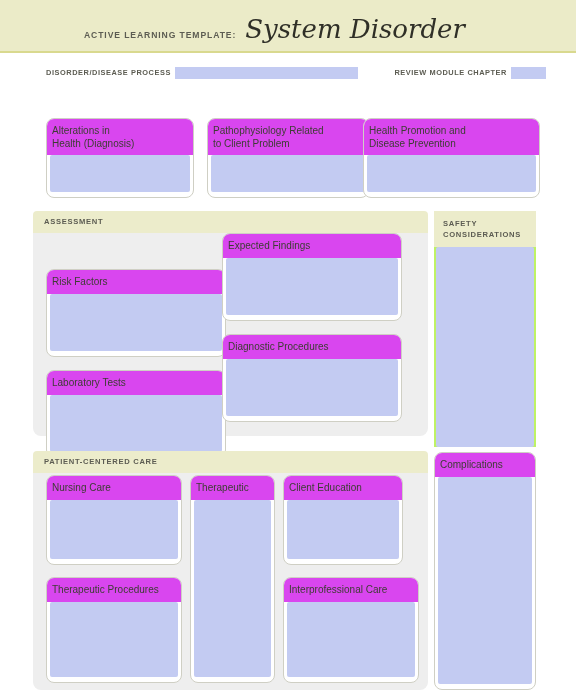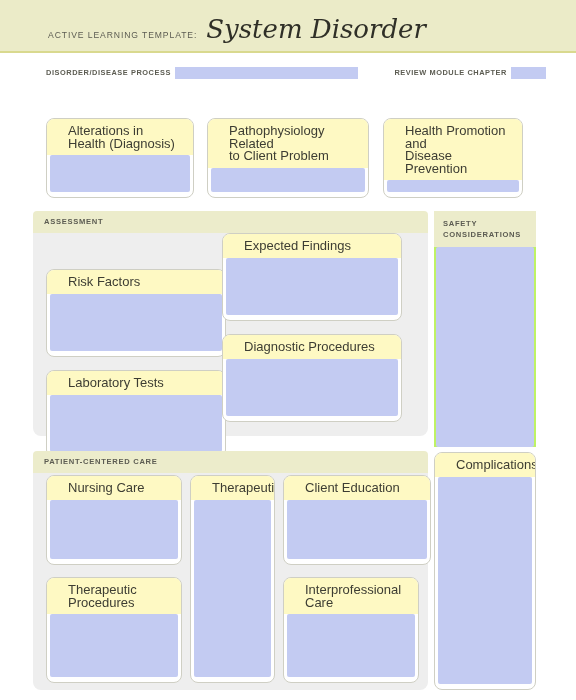--- a/index.html
+++ b/index.html
@@ -29,25 +29,26 @@
   .banner-inner {
     position: absolute;
     left: 48px;
     bottom: 9px;
     display: flex;
     align-items: baseline;
   }
   .banner-eyebrow {
     font-size: 8.6px;
     letter-spacing: 0.9px;
-    font-weight: 400;
+    font-weight: 700;
     color: #5c5c52;
     text-transform: uppercase;
     margin-right: 9px;
     white-space: nowrap;
+    margin-left: 36px;
   }
   .banner-title {
     font-family: "DejaVu Serif", "Liberation Serif", serif;
     font-style: italic;
     font-size: 26px;
     color: #2f2f27;
     line-height: 1;
     white-space: nowrap;
   }
 
@@ -88,39 +89,39 @@
     background: #ffffff;
     border: 1px solid #cfcfc4;
     border-radius: 8px;
     box-sizing: border-box;
     overflow: hidden;
     display: flex;
     flex-direction: column;
     position: absolute;
   }
   .card-head {
-    background: #fef9c3;
-    padding: 6px 9px 5px 21px;
-    font-size: 13px;
+    background: #d946ef;
+    padding: 6px 9px 5px 5px;
+    font-size: 10px;
     line-height: 12.5px;
     color: #3d3d33;
     flex: 0 0 auto;
   }
   .card-body {
     background: #c3cbf2;
     flex: 1 1 auto;
     margin: 0 3px 5px 3px;
     border-radius: 2px;
   }
 
   
   .top-card { top: 118px; height: 80px; }
   .top-card-1 { left: 46px;  width: 148px; }
   .top-card-2 { left: 207px; width: 162px; }
-  .top-card-3 { left: 383px; width: 140px; }
+  .top-card-3 { left: 363px; width: 177px; }
 
   
   .panel {
     position: absolute;
     background: #eeeeee;
     border-radius: 8px;
     box-sizing: border-box;
   }
   .panel-head {
     background: #ececcb;
@@ -141,21 +142,21 @@
   .a-card { height: 88px; }
   .a-col-l { left: 13px;  width: 180px; margin-top: 36px; }
   .a-col-r { left: 189px; width: 180px; }
   .a-row-1 { top: 22px; }
   .a-row-2 { top: 123px; }
 
   
   .p-nursing   { left: 13px;  top: 24px;  width: 136px; height: 90px; }
   .p-therap    { left: 13px;  top: 126px; width: 136px; height: 106px; }
   .p-meds      { left: 157px; top: 24px;  width: 85px;  height: 208px; }
-  .p-client    { left: 250px; top: 24px;  width: 148px; height: 90px; }
+  .p-client    { left: 250px; top: 24px;  width: 120px; height: 90px; }
   .p-interprof { left: 250px; top: 126px; width: 136px; height: 106px; }
 
   
   .safety {
     position: absolute;
     left: 434px; top: 211px;
     width: 102px; height: 236px;
     background: #bef264;
     box-sizing: border-box;
     display: flex;

